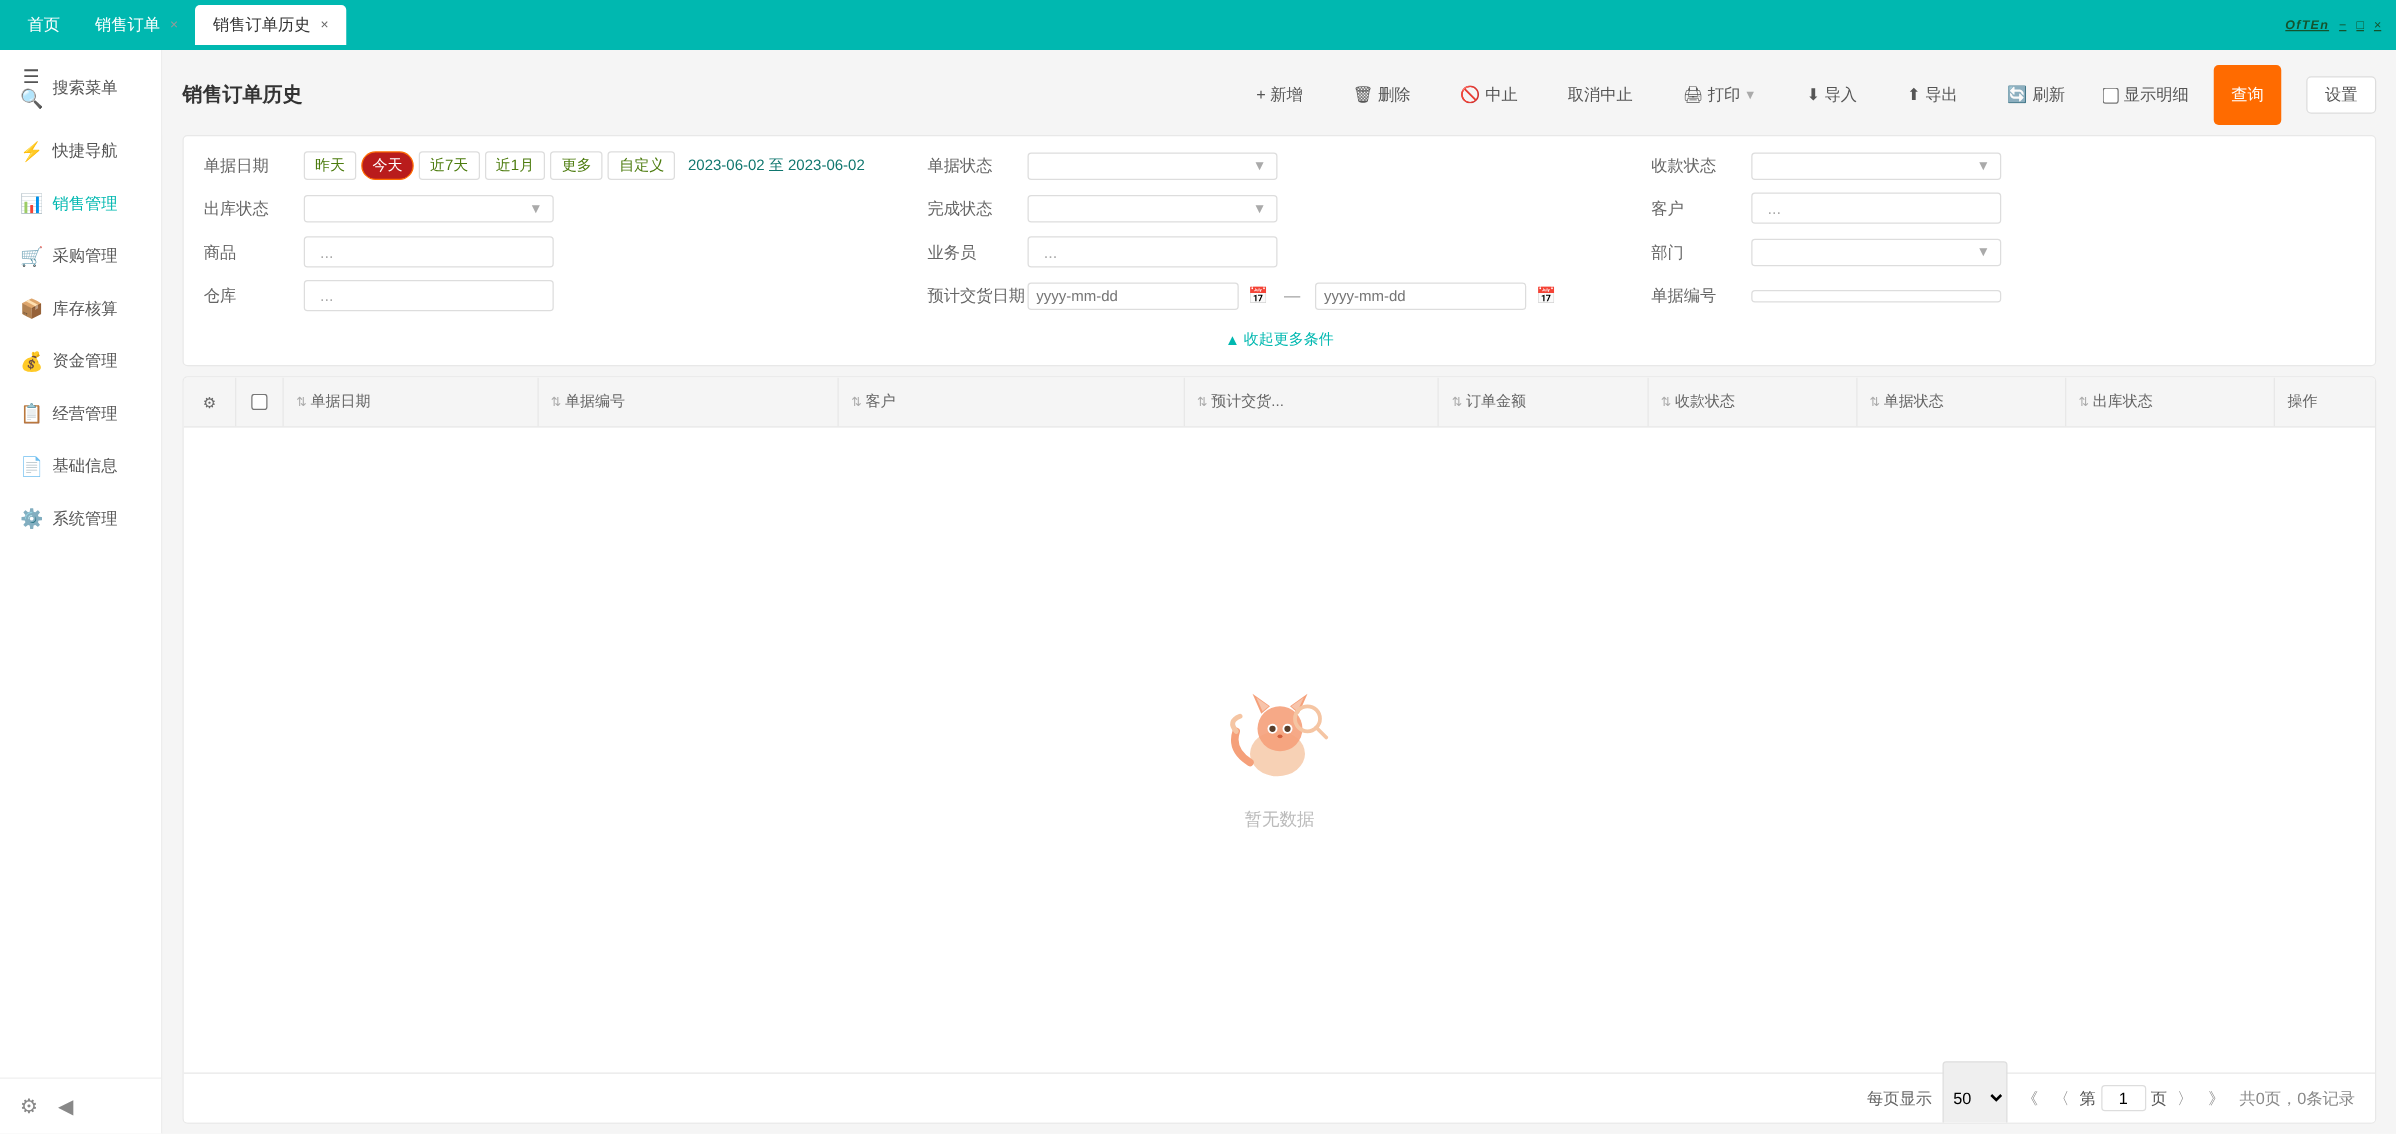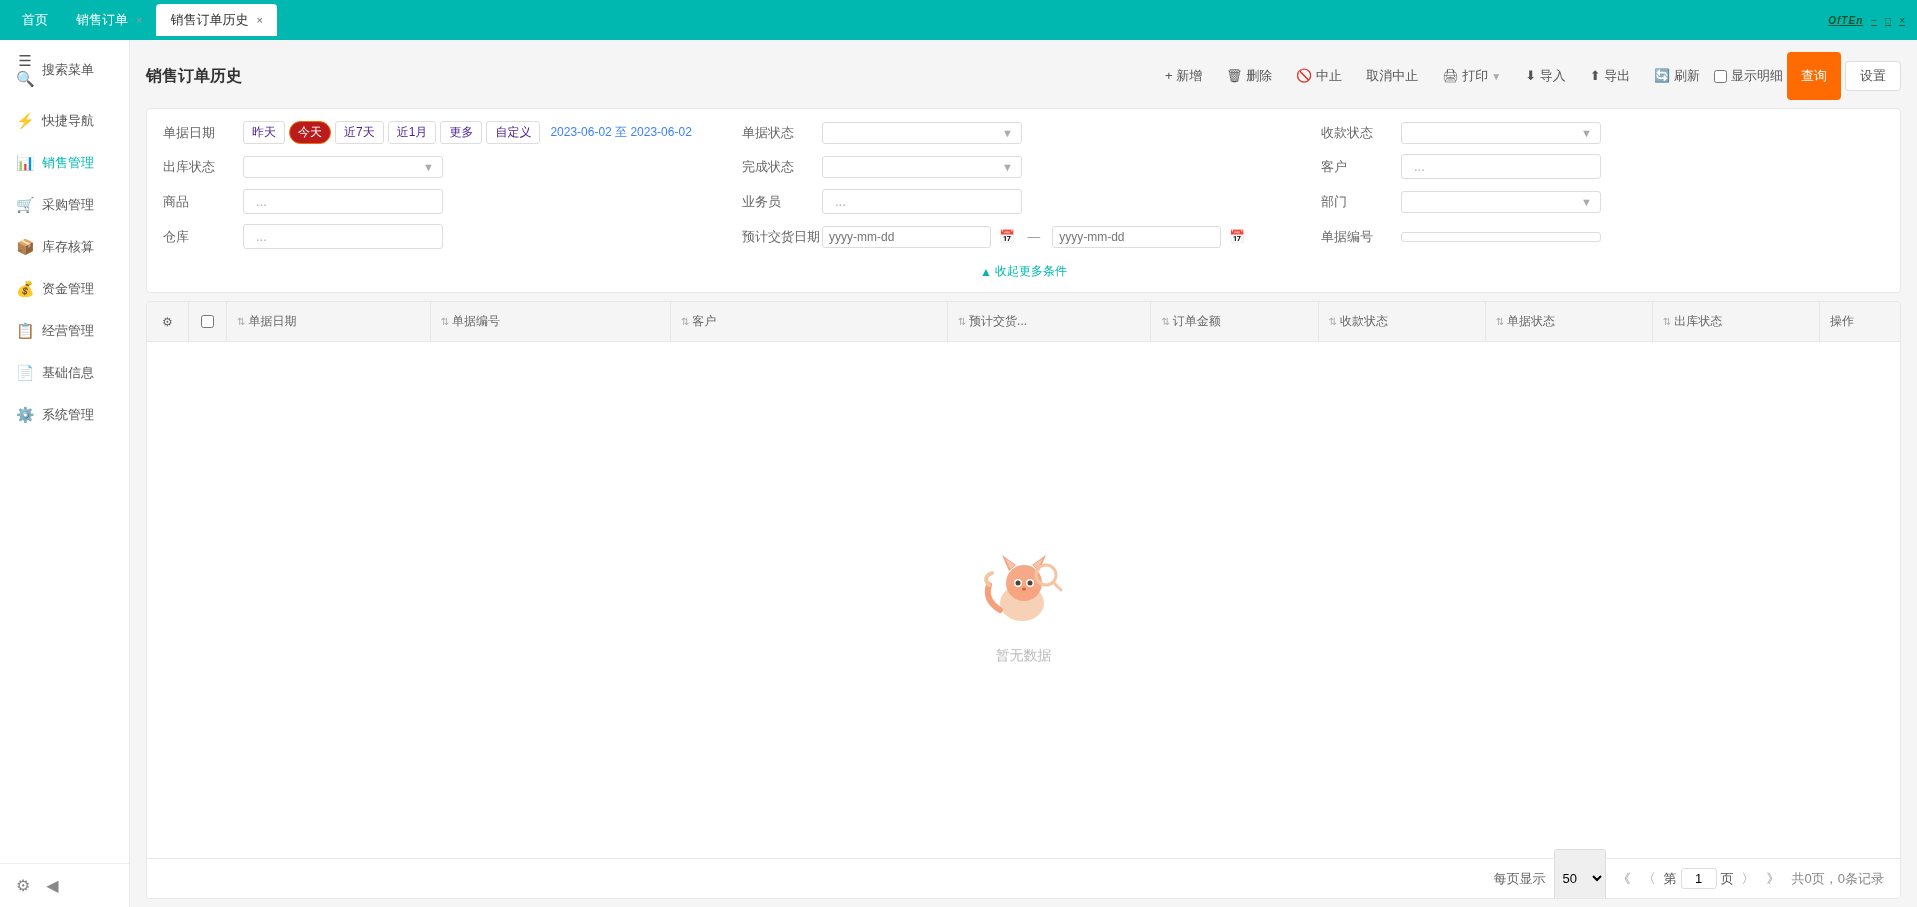--- a/index.html
+++ b/index.html
@@ -101,21 +101,21 @@
     }
     .page-title {
       font-size: 16px;
       font-weight: 600;
       color: #333;
       flex: 1;
     }
     .toolbar {
       display: flex;
       align-items: center;
-      gap: 4px;
+      gap: 20px;
     }
     .toolbar-btn {
       display: flex;
       align-items: center;
       gap: 3px;
       padding: 5px 10px;
       border: none;
       background: transparent;
       cursor: pointer;
       color: #555;
@@ -181,31 +181,31 @@
       align-items: center;
       gap: 4px;
     }
     .date-btn {
       padding: 2px 8px;
       border: 1px solid #ddd;
       background: #fff;
       cursor: pointer;
       border-radius: 3px;
       font-size: 12px;
-      color: #4c1d95;
+      color: #4d7c0f;
     }
     .date-btn.active {
       background: #b91c1c;
       color: #fff;
       border-color: #ff6b00;
       border-radius: 12px;
     }
     .date-range {
       font-size: 12px;
-      color: #3b82f6;
+      color: #0f766e;
       margin-left: 4px;
     }
     .select-control {
       display: flex;
       align-items: center;
       border: 1px solid #ddd;
       border-radius: 3px;
       padding: 4px 8px;
       background: #fff;
       cursor: pointer;

